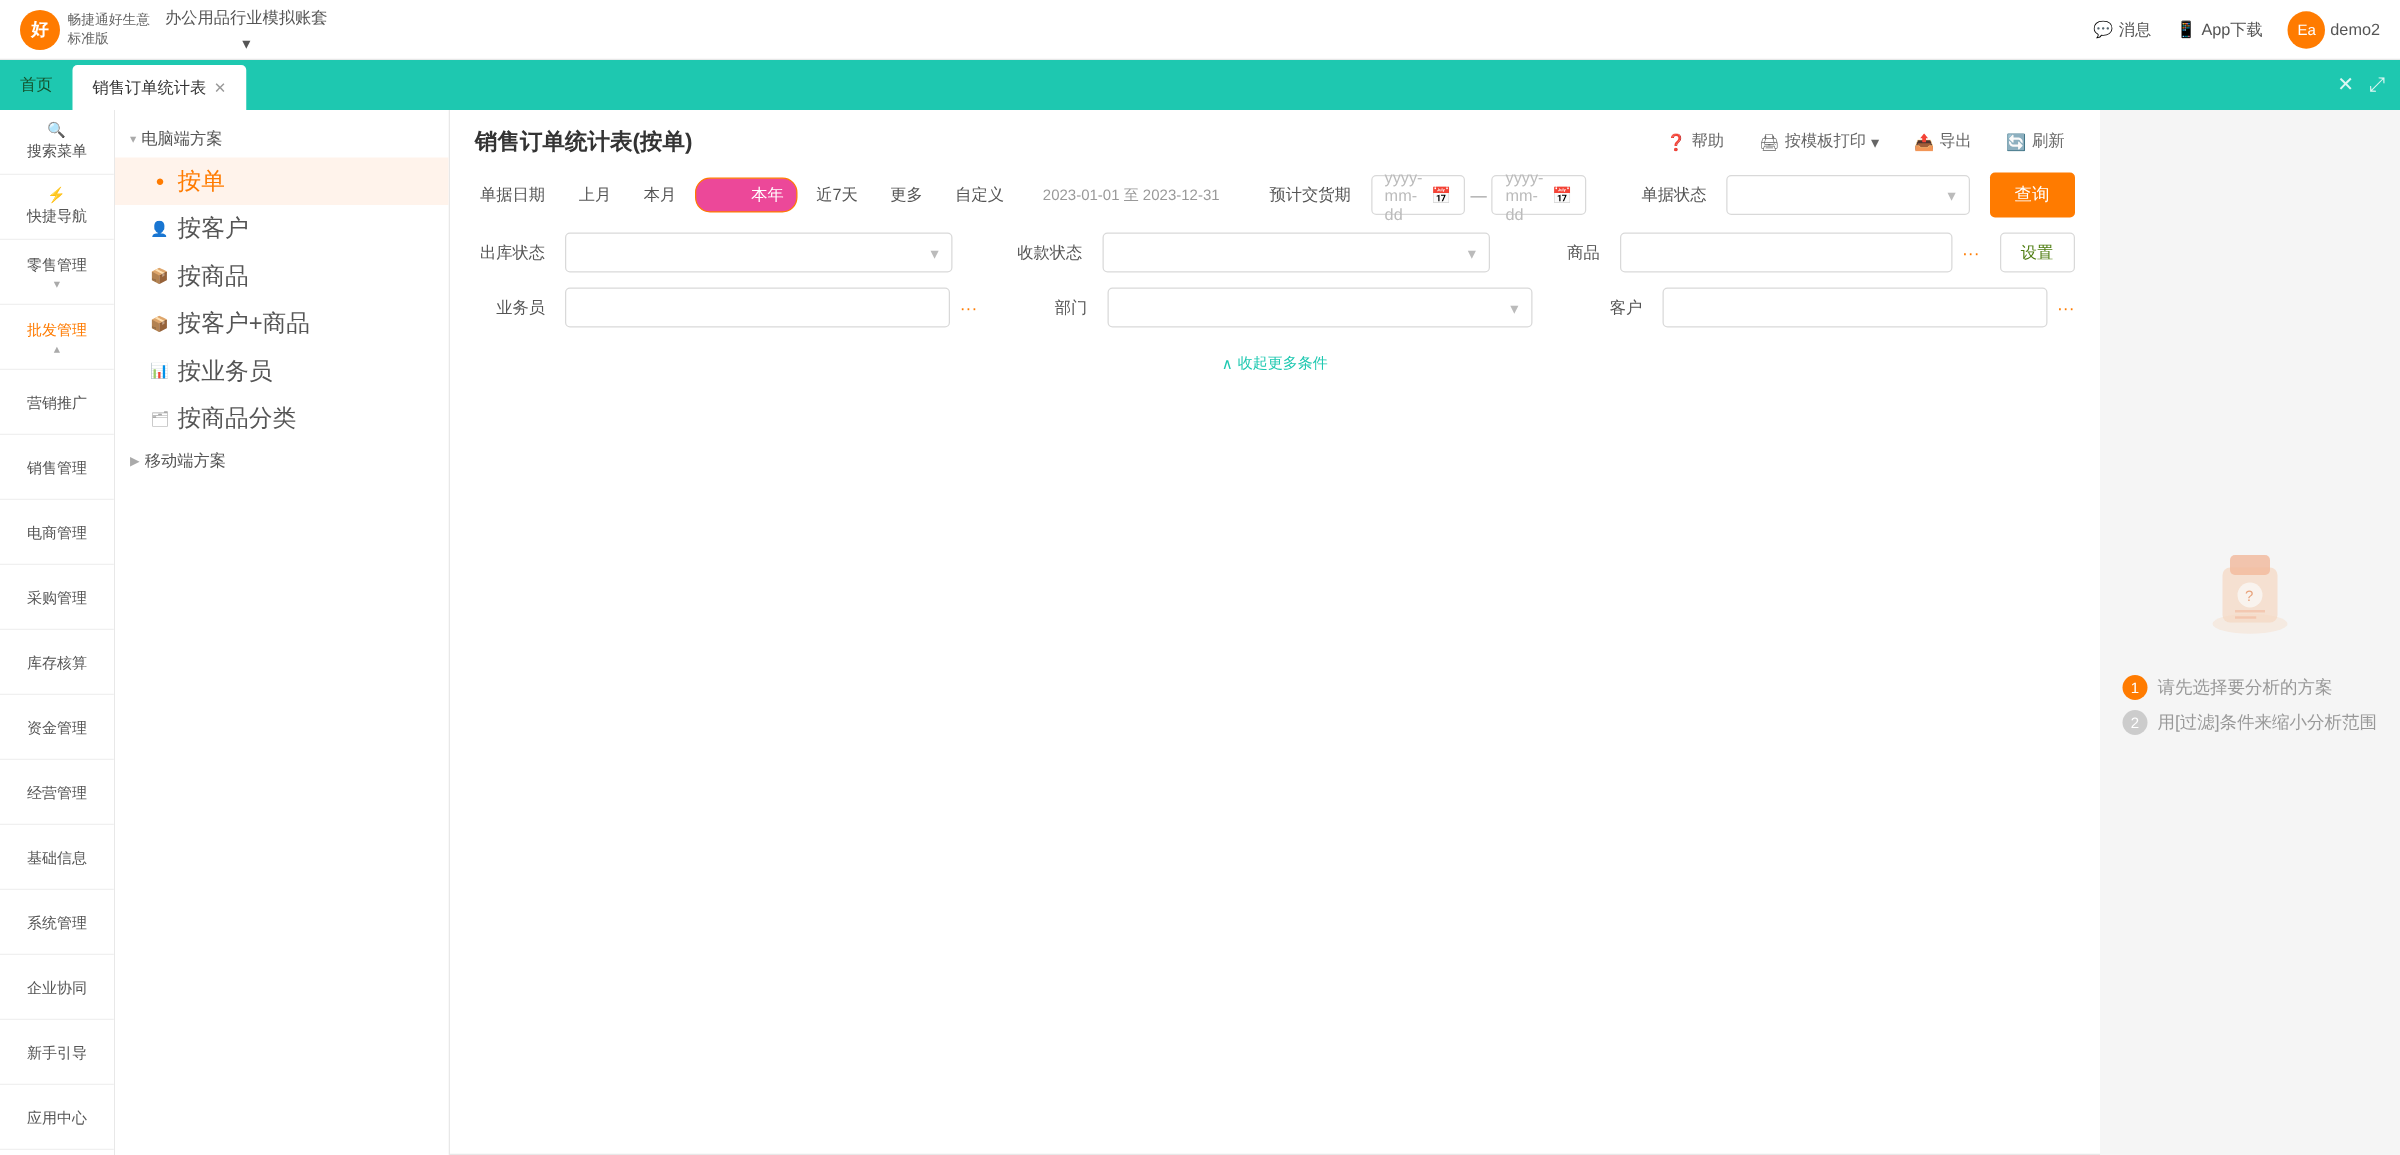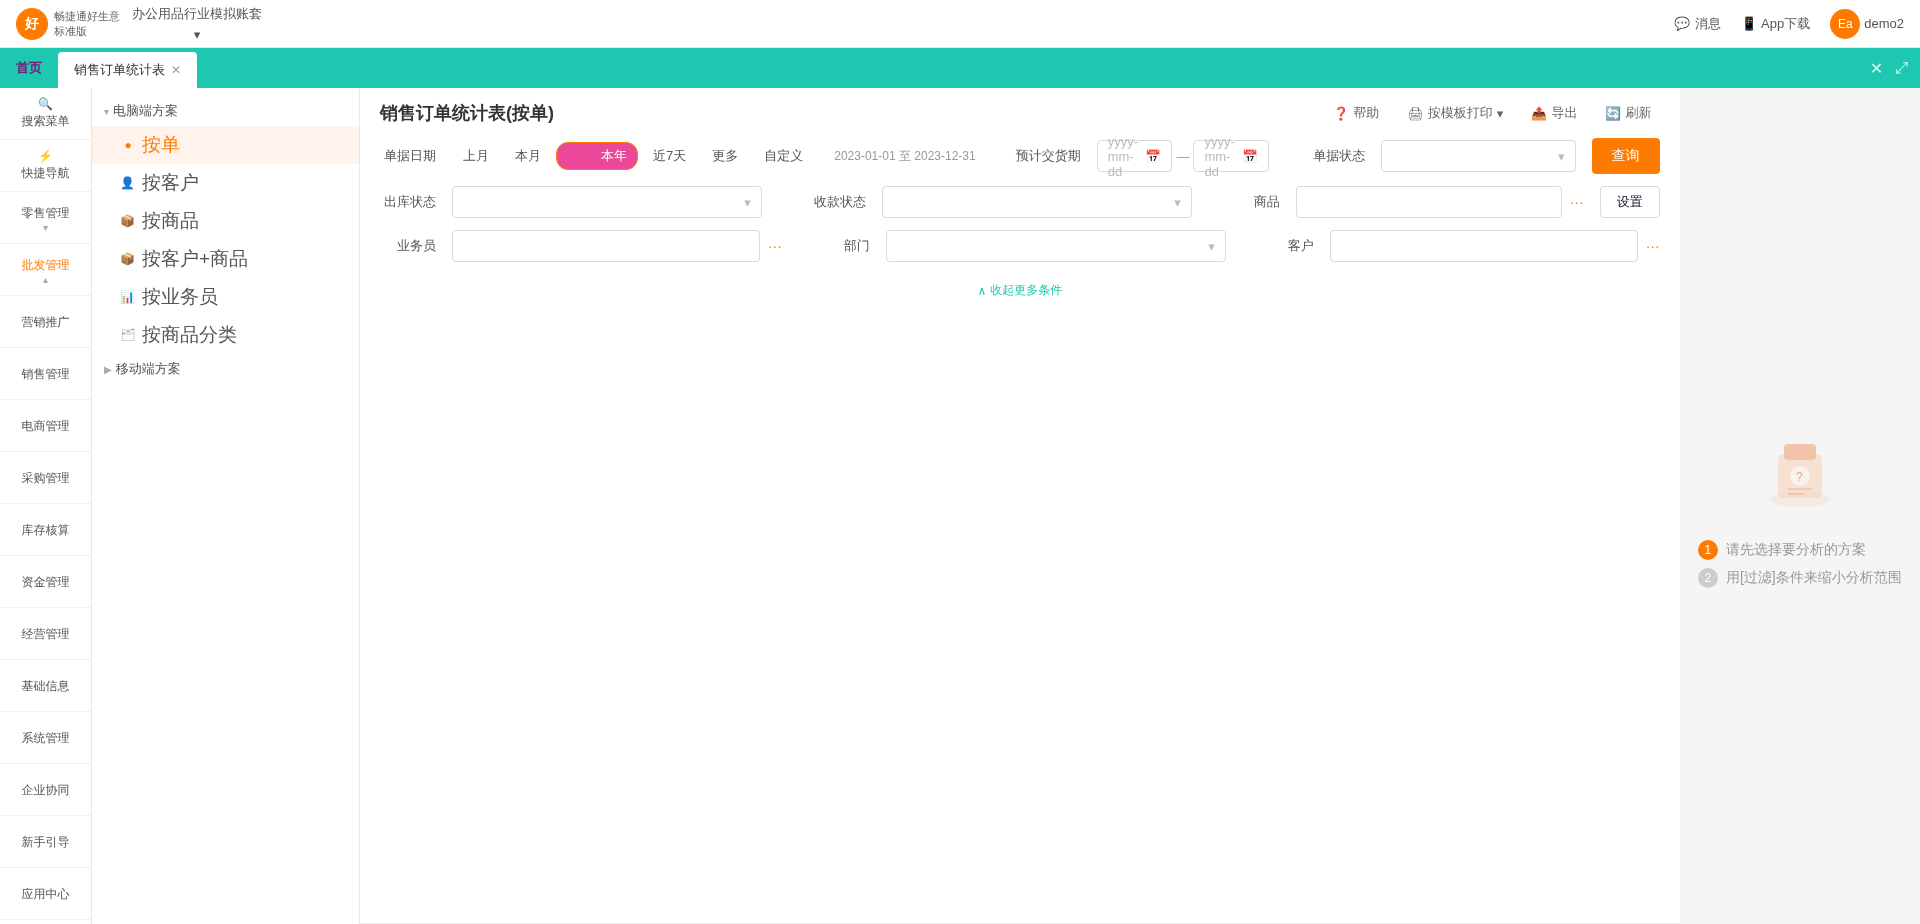--- a/index.html
+++ b/index.html
@@ -37,21 +37,21 @@
     .tab-item {
       height: 40px;
       display: flex;
       align-items: center;
       padding: 0 16px;
       cursor: pointer;
       font-size: 13px;
       color: rgba(255,255,255,0.85);
       position: relative;
     }
-    .tab-item.home { color: #701a75; font-weight: bold; }
+    .tab-item.home { color: #14532d; }
     .tab-item.active {
       background: #fff;
       color: #333;
       border-radius: 4px 4px 0 0;
       margin-top: 4px;
       height: 36px;
     }
     .tab-close { margin-left: 6px; font-size: 12px; color: #999; cursor: pointer; }
     .tab-bar-actions { margin-left: auto; display: flex; align-items: center; padding-right: 12px; gap: 12px; }
     .tab-bar-action { color: rgba(255,255,255,0.85); cursor: pointer; font-size: 16px; }
@@ -220,21 +220,21 @@
       color: #fff;
       border: none;
       border-radius: 4px;
       padding: 6px 20px;
       font-size: 14px;
       cursor: pointer;
       height: 36px;
     }
     .setting-btn {
       background: #fff;
-      color: #0f172a;
+      color: #4d7c0f;
       border: 1px solid #d9d9d9;
       border-radius: 4px;
       padding: 6px 16px;
       font-size: 13px;
       cursor: pointer;
       height: 32px;
     }
 
     .collapse-btn {
       display: flex;

